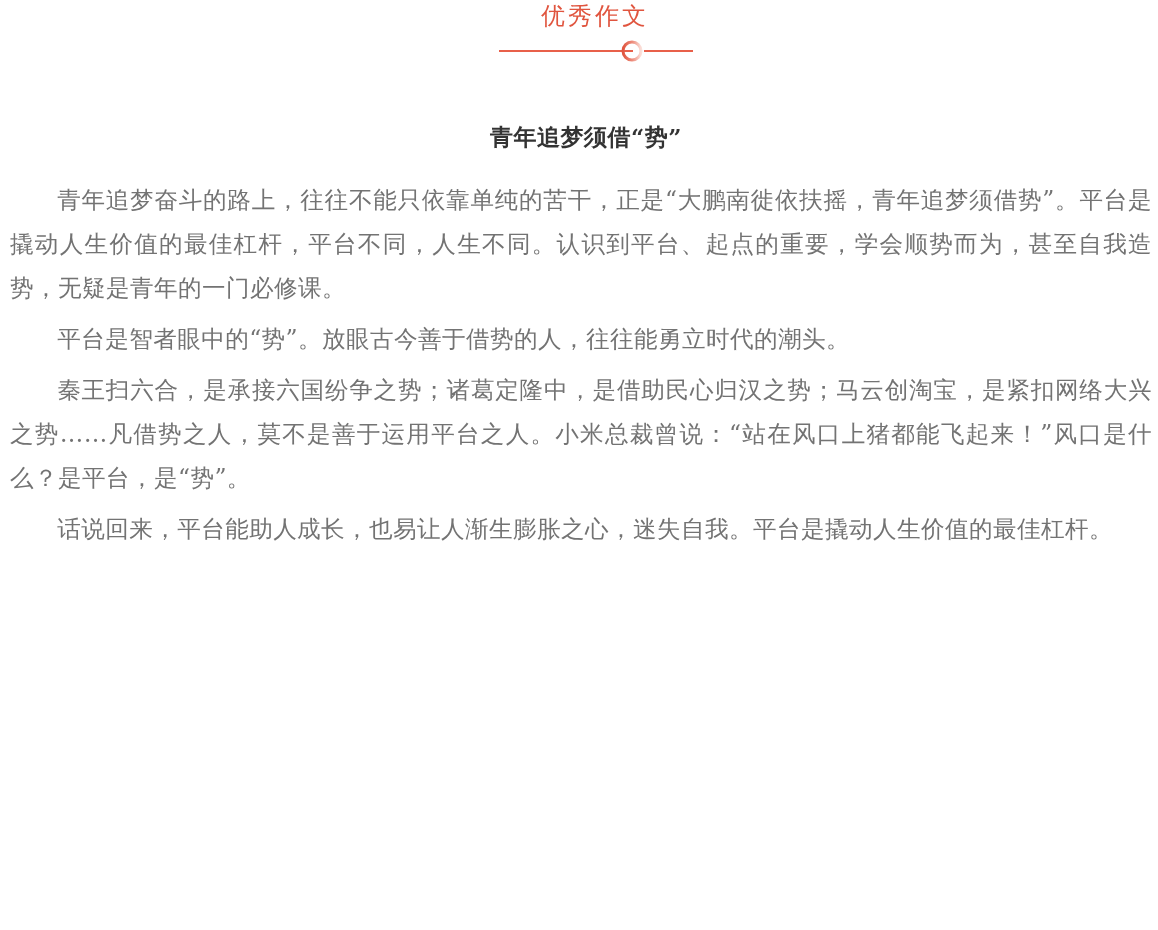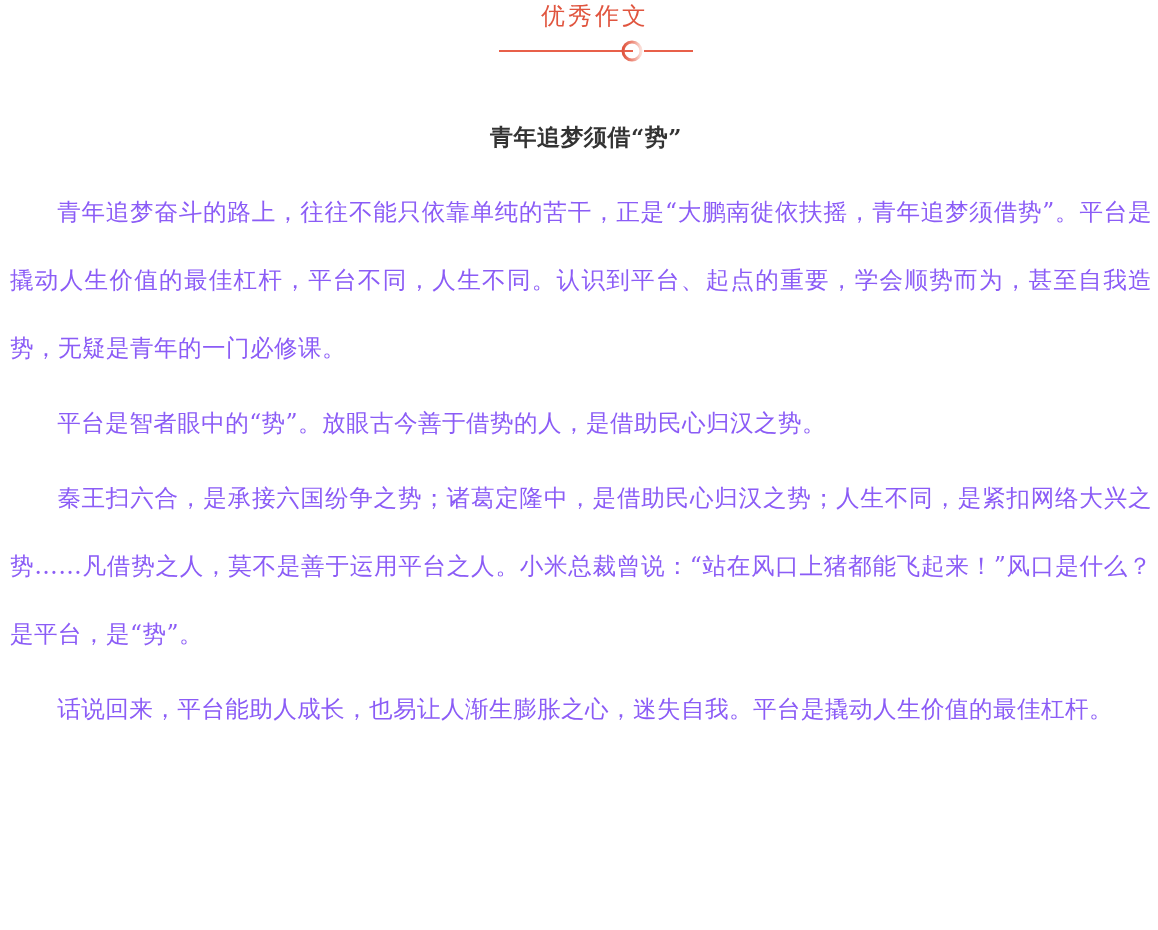--- a/index.html
+++ b/index.html
@@ -55,25 +55,25 @@
   }
   .body {
     position: absolute;
     left: 10px;
     top: 178px;
     width: 1142px;
   }
   .para {
     margin: 0 0 7px 0;
     font-size: 23.6px;
-    line-height: 68px;
+    line-height: 44px;
     text-indent: 2em;
     text-align: justify;
     letter-spacing: 0.4px;
-    color: #8b5cf6;
+    color: #737373;
   }
 </style>
 </head>
 <body>
 
 <div class="header">
   <div class="header-title">优秀作文</div>
   <svg class="header-rule" width="194" height="22" viewBox="0 0 194 22">
     <defs>
       <linearGradient id="ringGrad" x1="0" y1="0" x2="1" y2="0">
@@ -85,16 +85,16 @@
     <line x1="0" y1="11" x2="134" y2="11" stroke="#e8604a" stroke-width="2"></line>
     <line x1="145" y1="11" x2="194" y2="11" stroke="#e8604a" stroke-width="2"></line>
     <circle cx="133" cy="11" r="9" fill="none" stroke="url(#ringGrad)" stroke-width="3"></circle>
   </svg>
 </div>
 
 <div class="article-title">青年追梦须借“势”</div>
 
 <div class="body">
   <p class="para">青年追梦奋斗的路上，往往不能只依靠单纯的苦干，正是“大鹏南徙依扶摇，青年追梦须借势”。平台是撬动人生价值的最佳杠杆，平台不同，人生不同。认识到平台、起点的重要，学会顺势而为，甚至自我造势，无疑是青年的一门必修课。</p>
-  <p class="para">平台是智者眼中的“势”。放眼古今善于借势的人，是借助民心归汉之势。</p>
-  <p class="para">秦王扫六合，是承接六国纷争之势；诸葛定隆中，是借助民心归汉之势；人生不同，是紧扣网络大兴之势……凡借势之人，莫不是善于运用平台之人。小米总裁曾说：“站在风口上猪都能飞起来！”风口是什么？是平台，是“势”。</p>
+  <p class="para">平台是智者眼中的“势”。放眼古今善于借势的人，往往能勇立时代的潮头。</p>
+  <p class="para">秦王扫六合，是承接六国纷争之势；诸葛定隆中，是借助民心归汉之势；马云创淘宝，是紧扣网络大兴之势……凡借势之人，莫不是善于运用平台之人。小米总裁曾说：“站在风口上猪都能飞起来！”风口是什么？是平台，是“势”。</p>
   <p class="para">话说回来，平台能助人成长，也易让人渐生膨胀之心，迷失自我。平台是撬动人生价值的最佳杠杆。</p>
 </div>
 
 </body></html>

